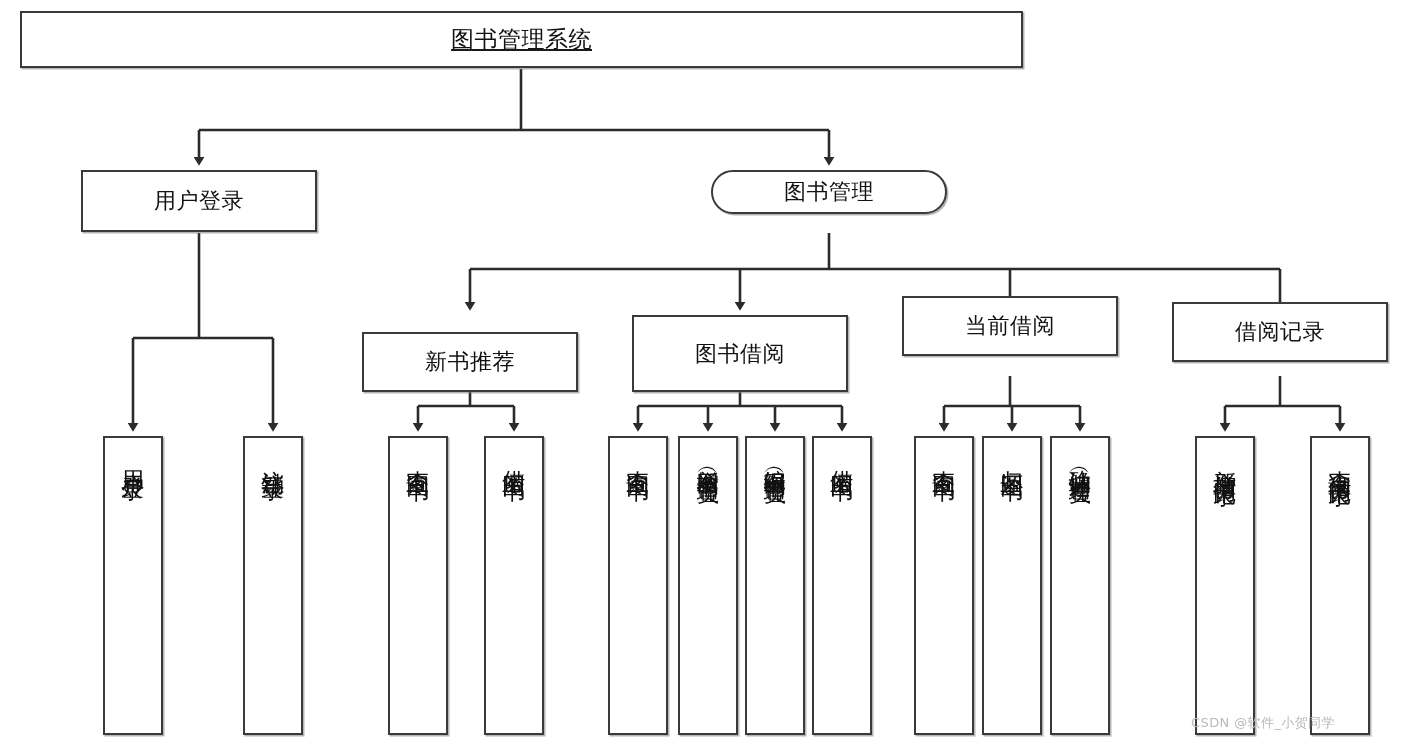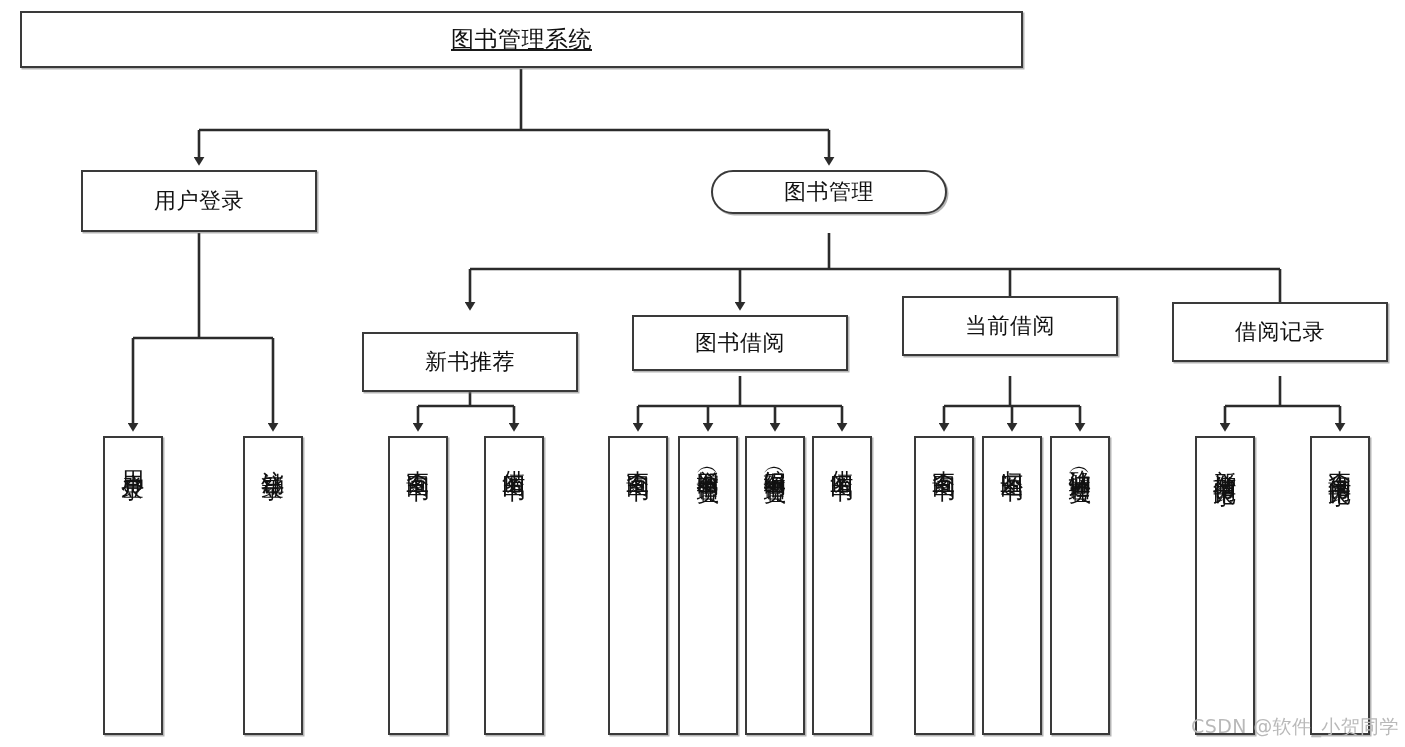--- a/index.html
+++ b/index.html
@@ -66,21 +66,21 @@
     max-height: 272px;
   }
   .node.leaf.tall-text .label {
     font-size: 22px;
     letter-spacing: 2px;
   }
   #watermark {
     position: absolute;
     left: 1191px;
     top: 714px;
-    font-size: 19px;
+    font-size: 13px;
     color: #b9b9b9;
     white-space: nowrap;
     letter-spacing: 0.4px;
     font-family: "DejaVu Sans", "Liberation Sans", sans-serif;
   }
 </style>
 </head>
 <body>
 
 <div id="canvas">
@@ -143,21 +143,21 @@
   <div class="node horiz" style="left:81px; top:170px; width:236px; height:62px;">
     <span class="label">用户登录</span>
   </div>
   <div class="node horiz" style="left:711px; top:170px; width:236px; height:44px;border-radius:26px;">
     <span class="label">图书管理</span>
   </div>
 
   <div class="node horiz" style="left:362px; top:315px; width:216px; height:60px;margin-top:17px;">
     <span class="label">新书推荐</span>
   </div>
-  <div class="node horiz" style="left:632px; top:315px; width:216px; height:56px;">
+  <div class="node horiz" style="left:632px; top:315px; width:216px; height:77px;">
     <span class="label">图书借阅</span>
   </div>
   <div class="node horiz" style="left:902px; top:296px; width:216px; height:60px;">
     <span class="label">当前借阅</span>
   </div>
   <div class="node horiz" style="left:1172px; top:302px; width:216px; height:60px;">
     <span class="label">借阅记录</span>
   </div>
 
   <div class="node leaf" style="left:103px; top:436px; width:60px; height:299px;">

